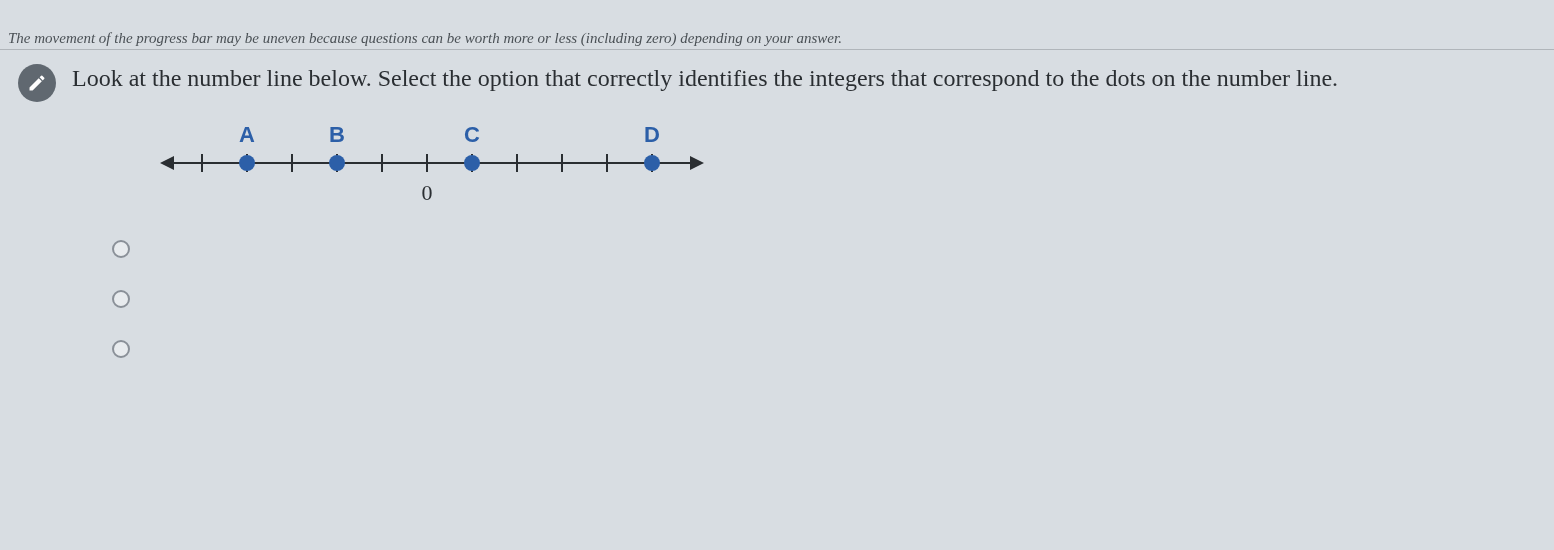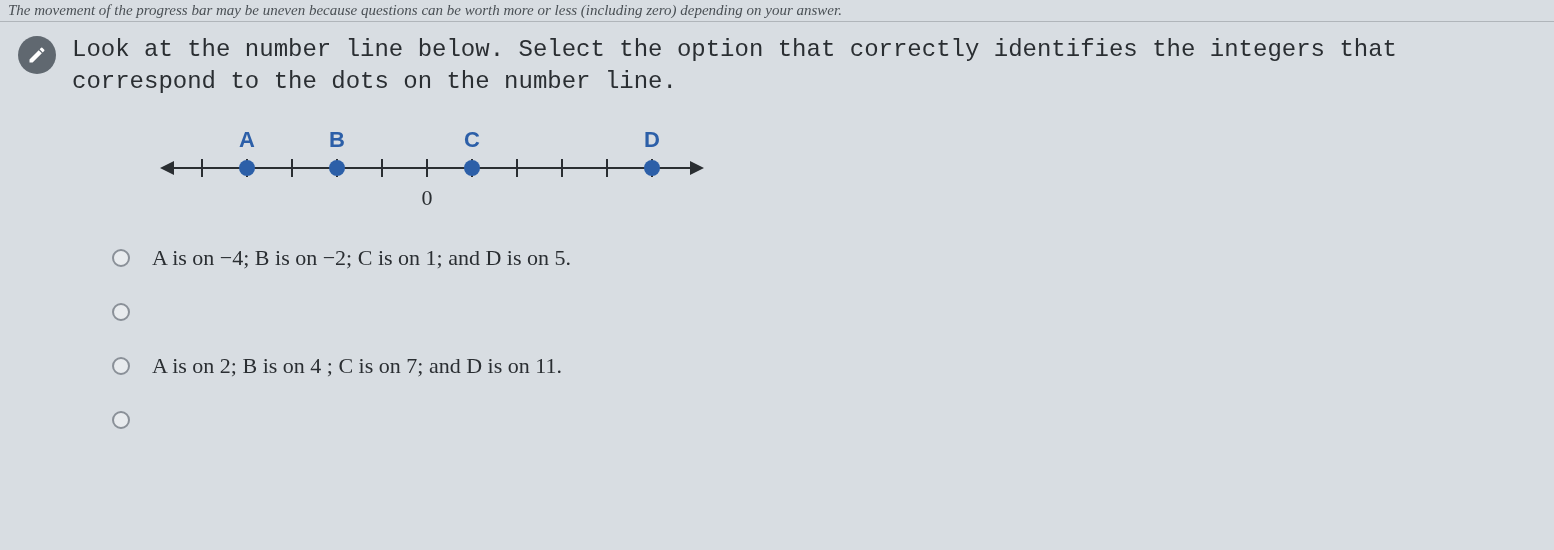--- a/index.html
+++ b/index.html
@@ -13,20 +13,21 @@
       width: 1554px;
       height: 550px;
       overflow: hidden;
     }
     .progress-note {
       font-style: italic;
       font-size: 15px;
       color: #4a5055;
       padding: 2px 8px;
       border-bottom: 1px solid #b0b5ba;
+      margin-top: 28px;
     }
     .question-container {
       display: flex;
       padding: 12px 18px;
       gap: 16px;
     }
     .pencil-badge {
       width: 38px;
       height: 38px;
       border-radius: 50%;
@@ -43,21 +44,20 @@
       fill: #fff;
     }
     .question-body {
       flex: 1;
     }
     .question-text {
       font-size: 24px;
       color: #2a2e32;
       line-height: 1.35;
       margin-bottom: 28px;
-      font-family: Liberation Mono, monospace;
     }
     .number-line-wrap {
       margin-left: 90px;
       margin-bottom: 38px;
     }
     .number-line {
       position: relative;
       width: 540px;
       height: 80px;
     }
@@ -189,27 +189,22 @@
         <div class="nl-dot" style="left:310px"></div>
         <div class="nl-dot" style="left:490px"></div>
 
         <div class="nl-zero" style="left:265px">0</div>
       </div>
     </div>
 
     <div class="options">
       <div class="option">
         <div class="radio"></div>
-        <div class="option-text">A is on −4; B is on −2; C is on 1; and D is on 5.</div>
       </div>
       <div class="option">
         <div class="radio"></div>
-      </div>
-      <div class="option">
-        <div class="radio"></div>
-        <div class="option-text">A is on 2; B is on 4 ; C is on 7; and D is on 11.</div>
       </div>
       <div class="option">
         <div class="radio"></div>
       </div>
     </div>
   </div>
 </div>
 
 </body></html>

